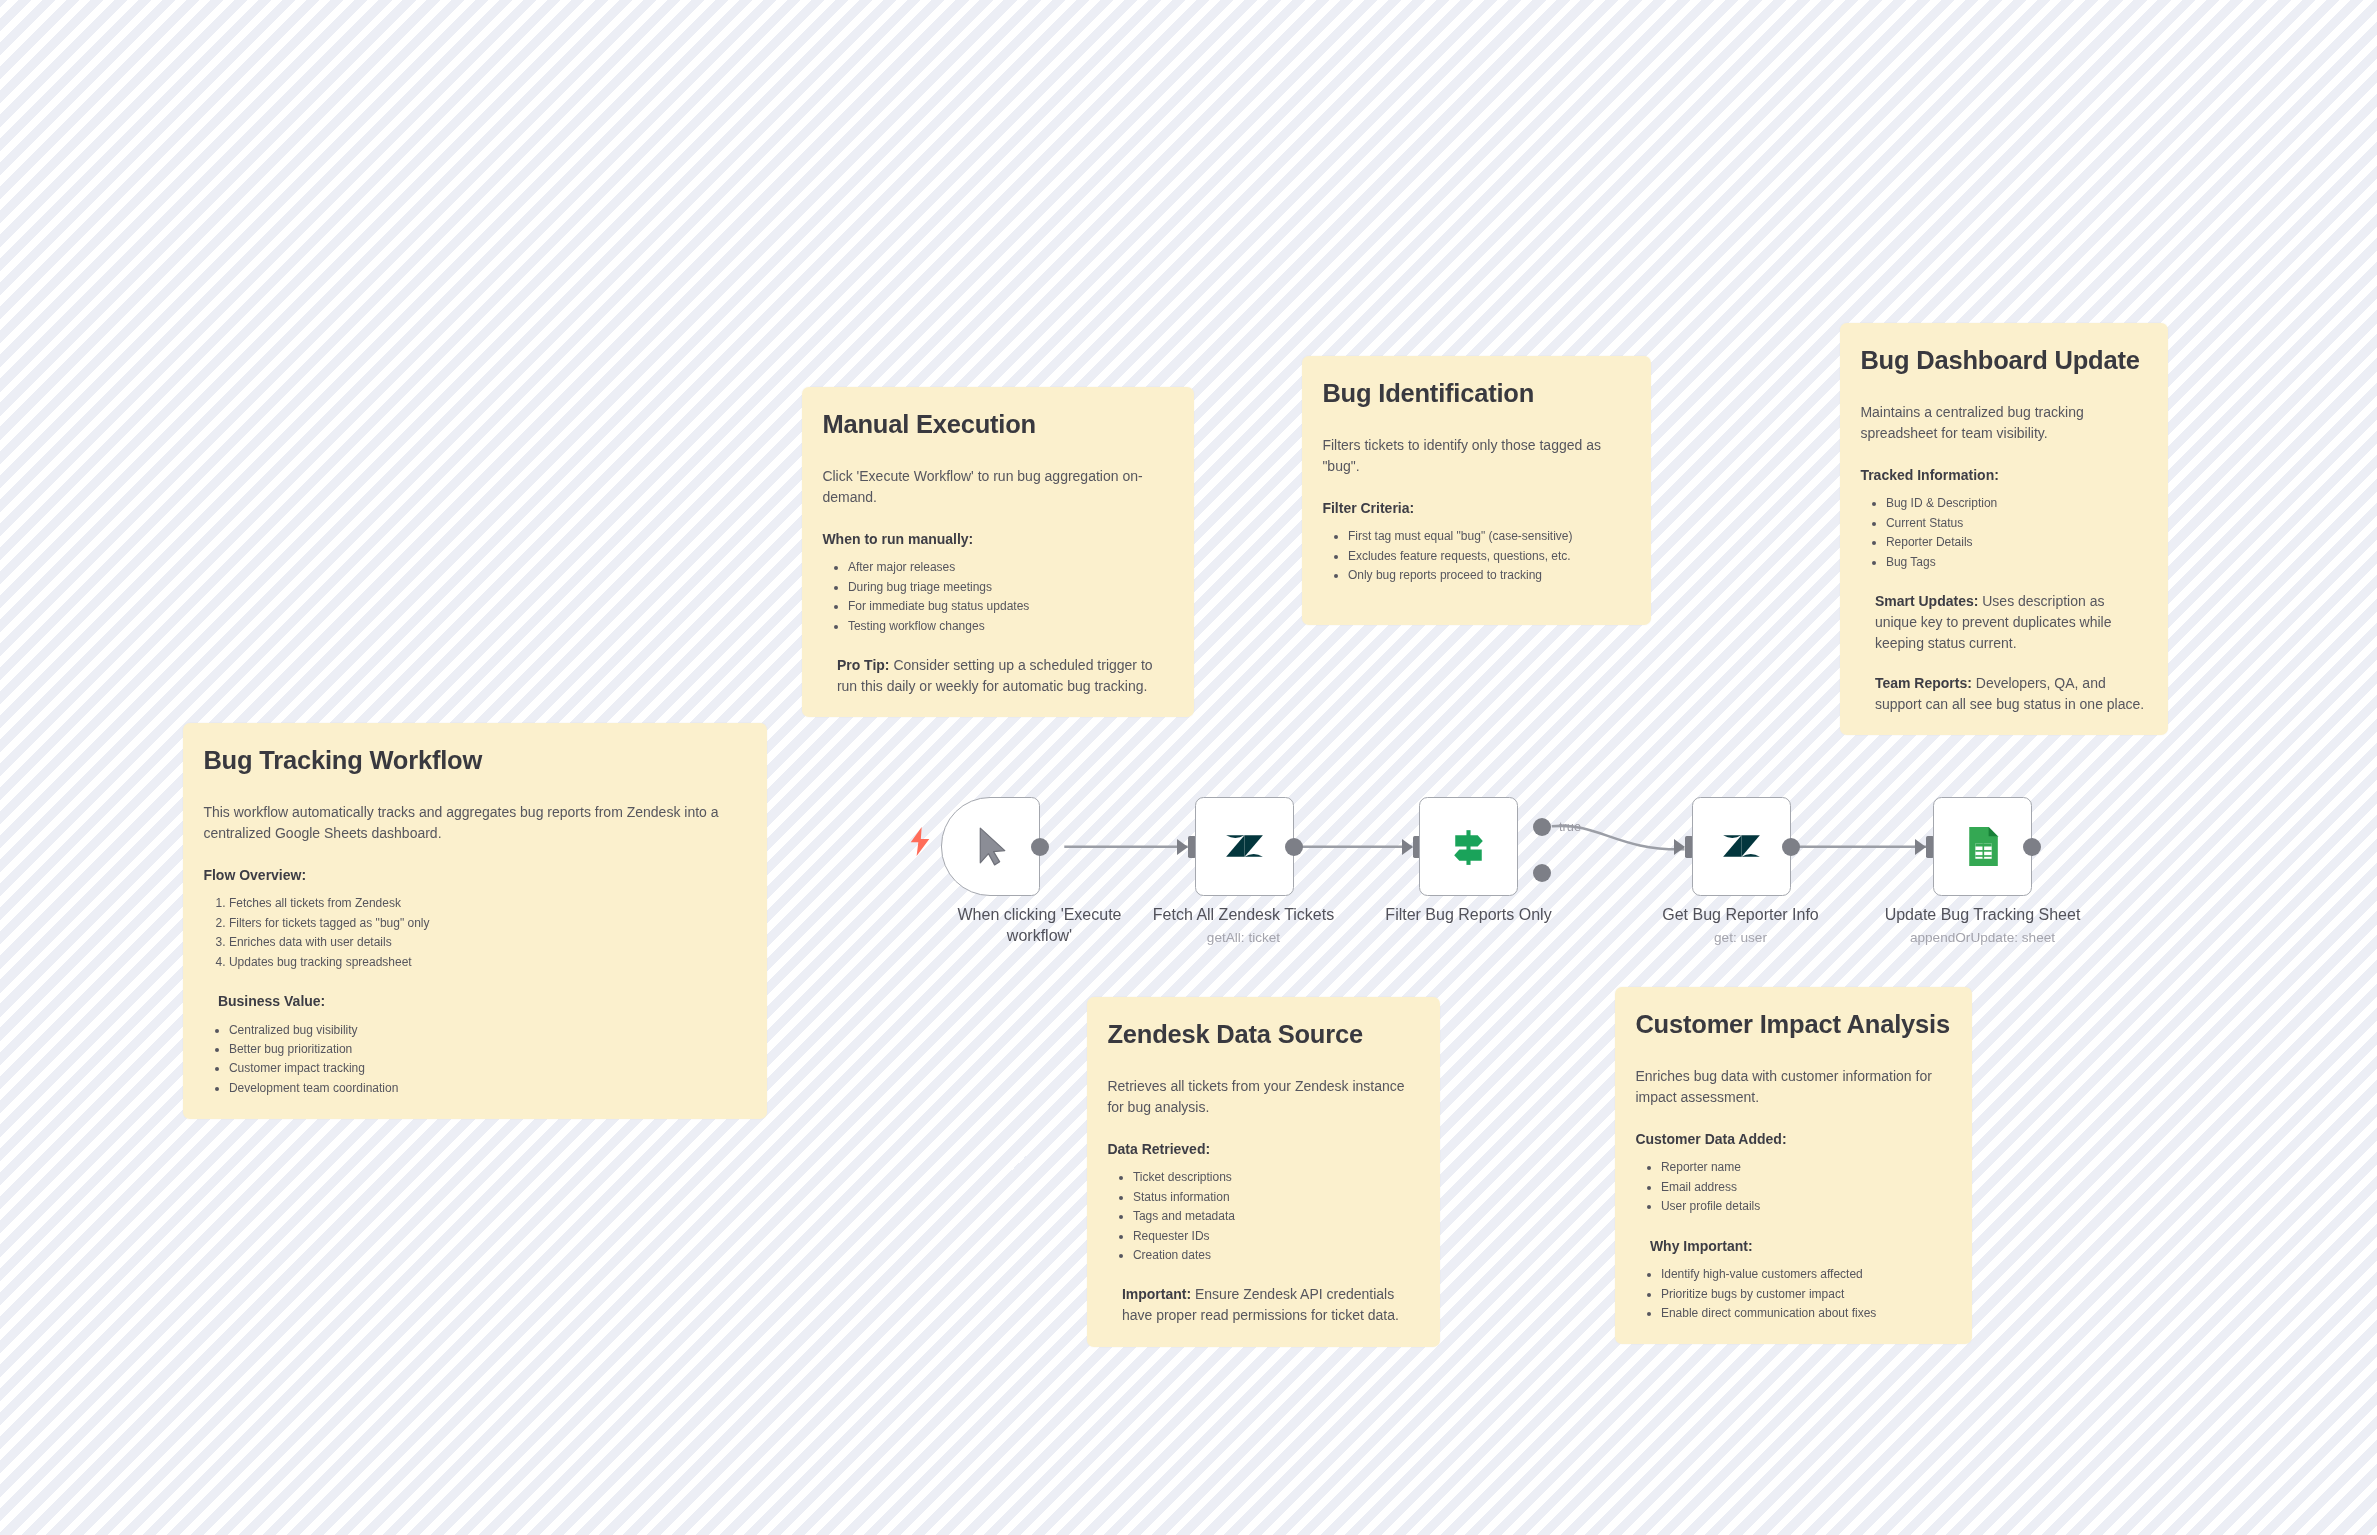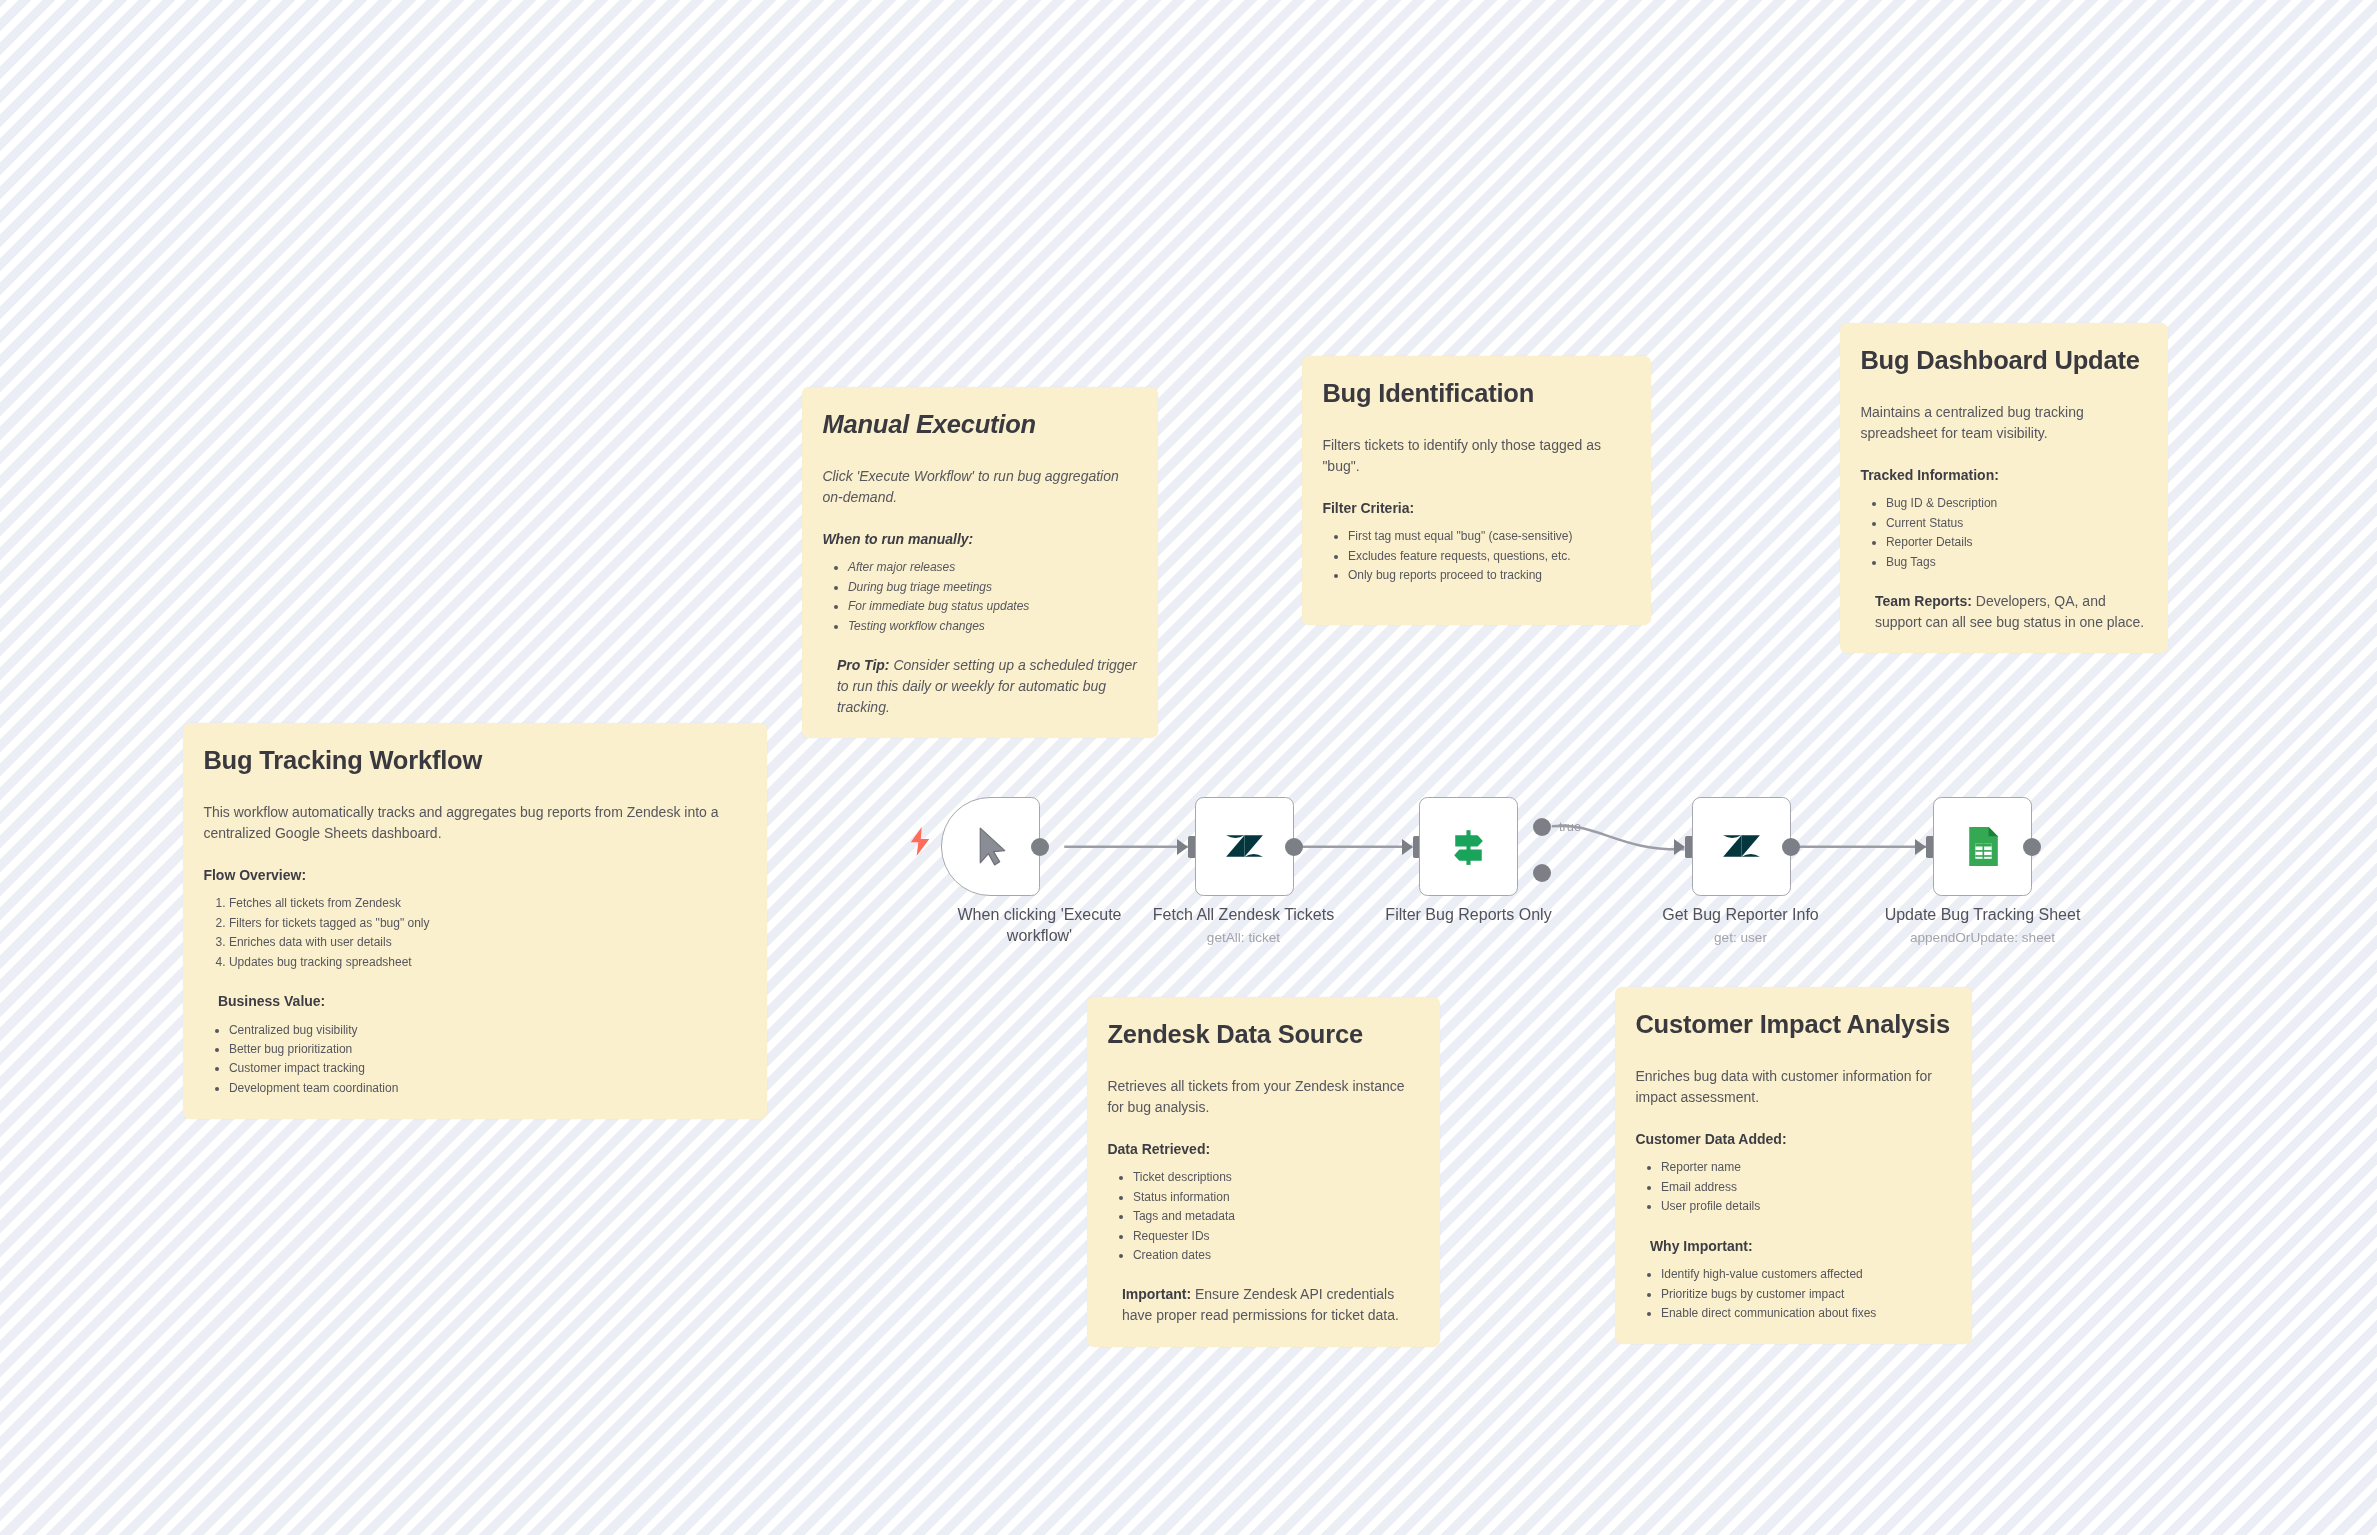--- a/index.html
+++ b/index.html
@@ -62,21 +62,21 @@
     line-height: 1.62;
     color: #56565e;
   }
   .sticky ul li::marker { font-size: 12px; }
   .sticky .indent { padding-left: 14.5px; }
   .sticky .note-tail { margin-bottom: 0; }
   .sticky b { font-weight: 700; color: #3d3d45; }
 
   
   #note-overview      { left: 183px;  top: 723px;  width: 584px; }
-  #note-manual        { left: 802px;  top: 387px;  width: 356px; font-style: italic; }
+  #note-manual        { left: 802px;  top: 387px;  width: 392px; }
   #note-bugid         { left: 1302px; top: 356px;  width: 349px; }
   #note-dashboard     { left: 1840px; top: 323px;  width: 328px; }
   #note-zendesk       { left: 1087px; top: 997px; width: 353px; }
   #note-impact        { left: 1615px; top: 987px; width: 357px; }
 
   
   #canvas { position: absolute; inset: 0; }
 
   svg.wires {
     position: absolute;
@@ -199,20 +199,21 @@
 <div class="sticky" id="note-dashboard">
   <h2>Bug Dashboard Update</h2>
   <p class="lead">Maintains a centralized bug tracking spreadsheet for team visibility.</p>
   <div class="hdg">Tracked Information:</div>
   <ul>
     <li>Bug ID &amp; Description</li>
     <li>Current Status</li>
     <li>Reporter Details</li>
     <li>Bug Tags</li>
   </ul>
+  <p class="indent"><b>Smart Updates:</b><span> Uses description as unique key to prevent duplicates while keeping status current.</span></p>
   <p class="indent note-tail"><b>Team Reports:</b><span> Developers, QA, and support can all see bug status in one place.</span></p>
 </div>
 
 <div class="sticky" id="note-zendesk">
   <h2>Zendesk Data Source</h2>
   <p class="lead">Retrieves all tickets from your Zendesk instance for bug analysis.</p>
   <div class="hdg">Data Retrieved:</div>
   <ul>
     <li>Ticket descriptions</li>
     <li>Status information</li>

